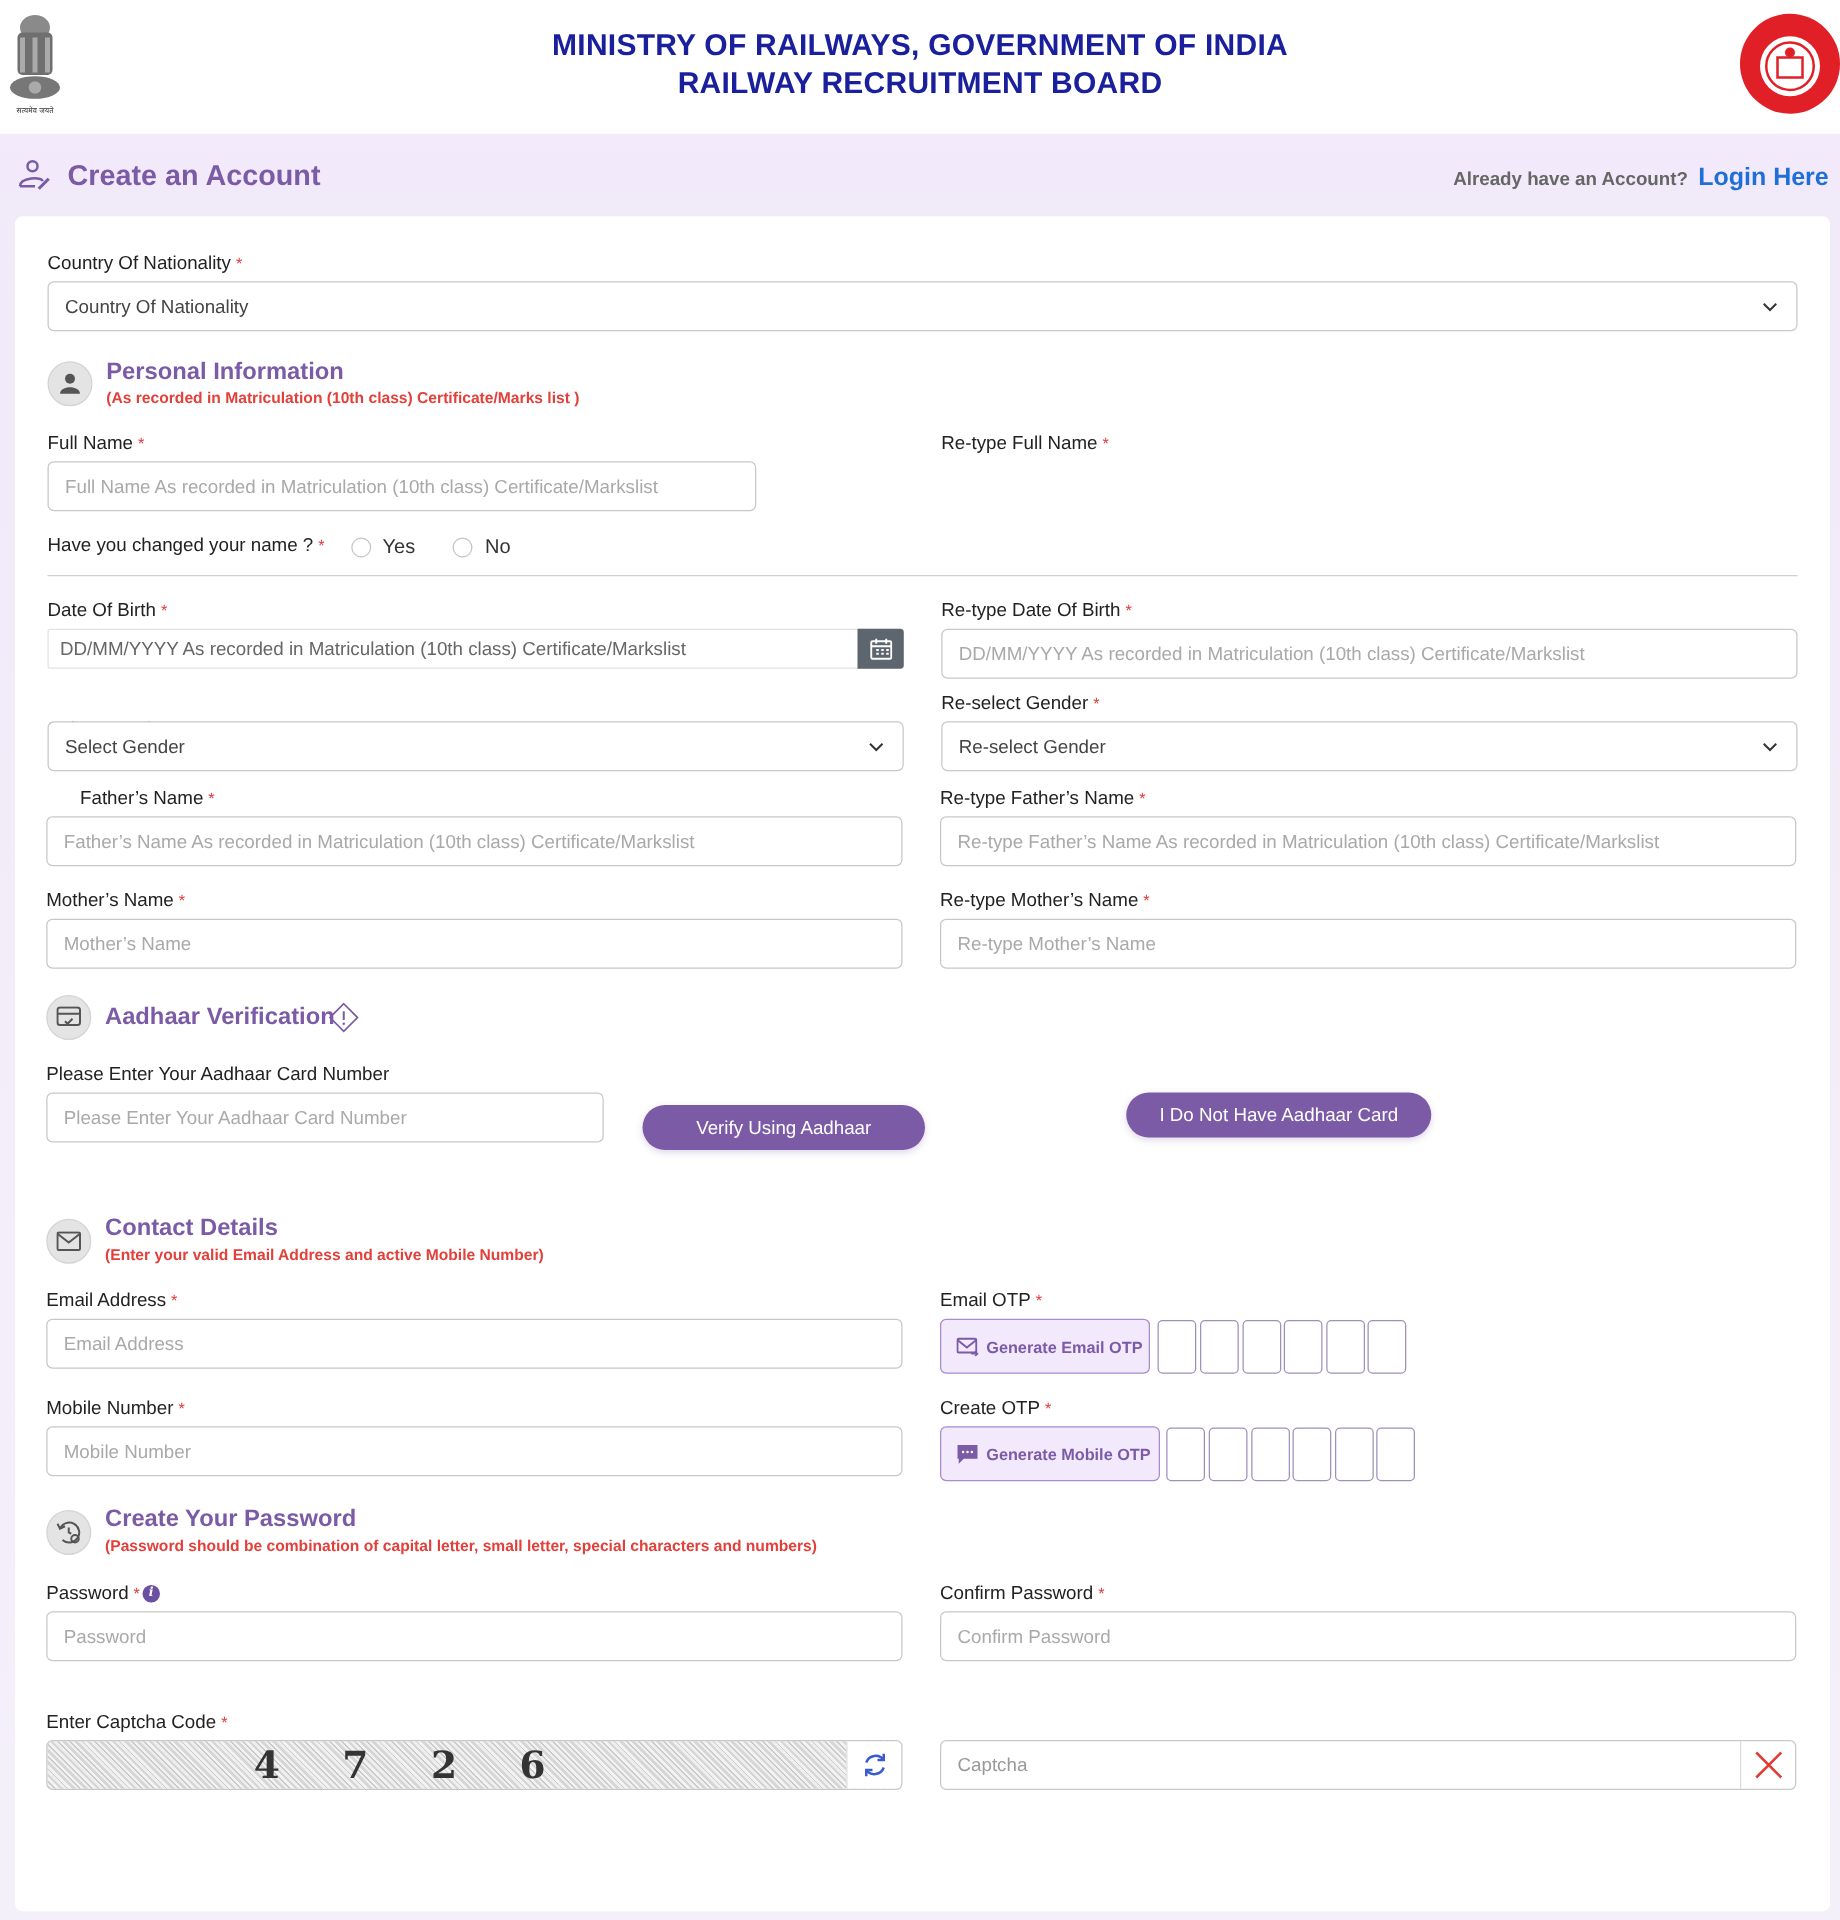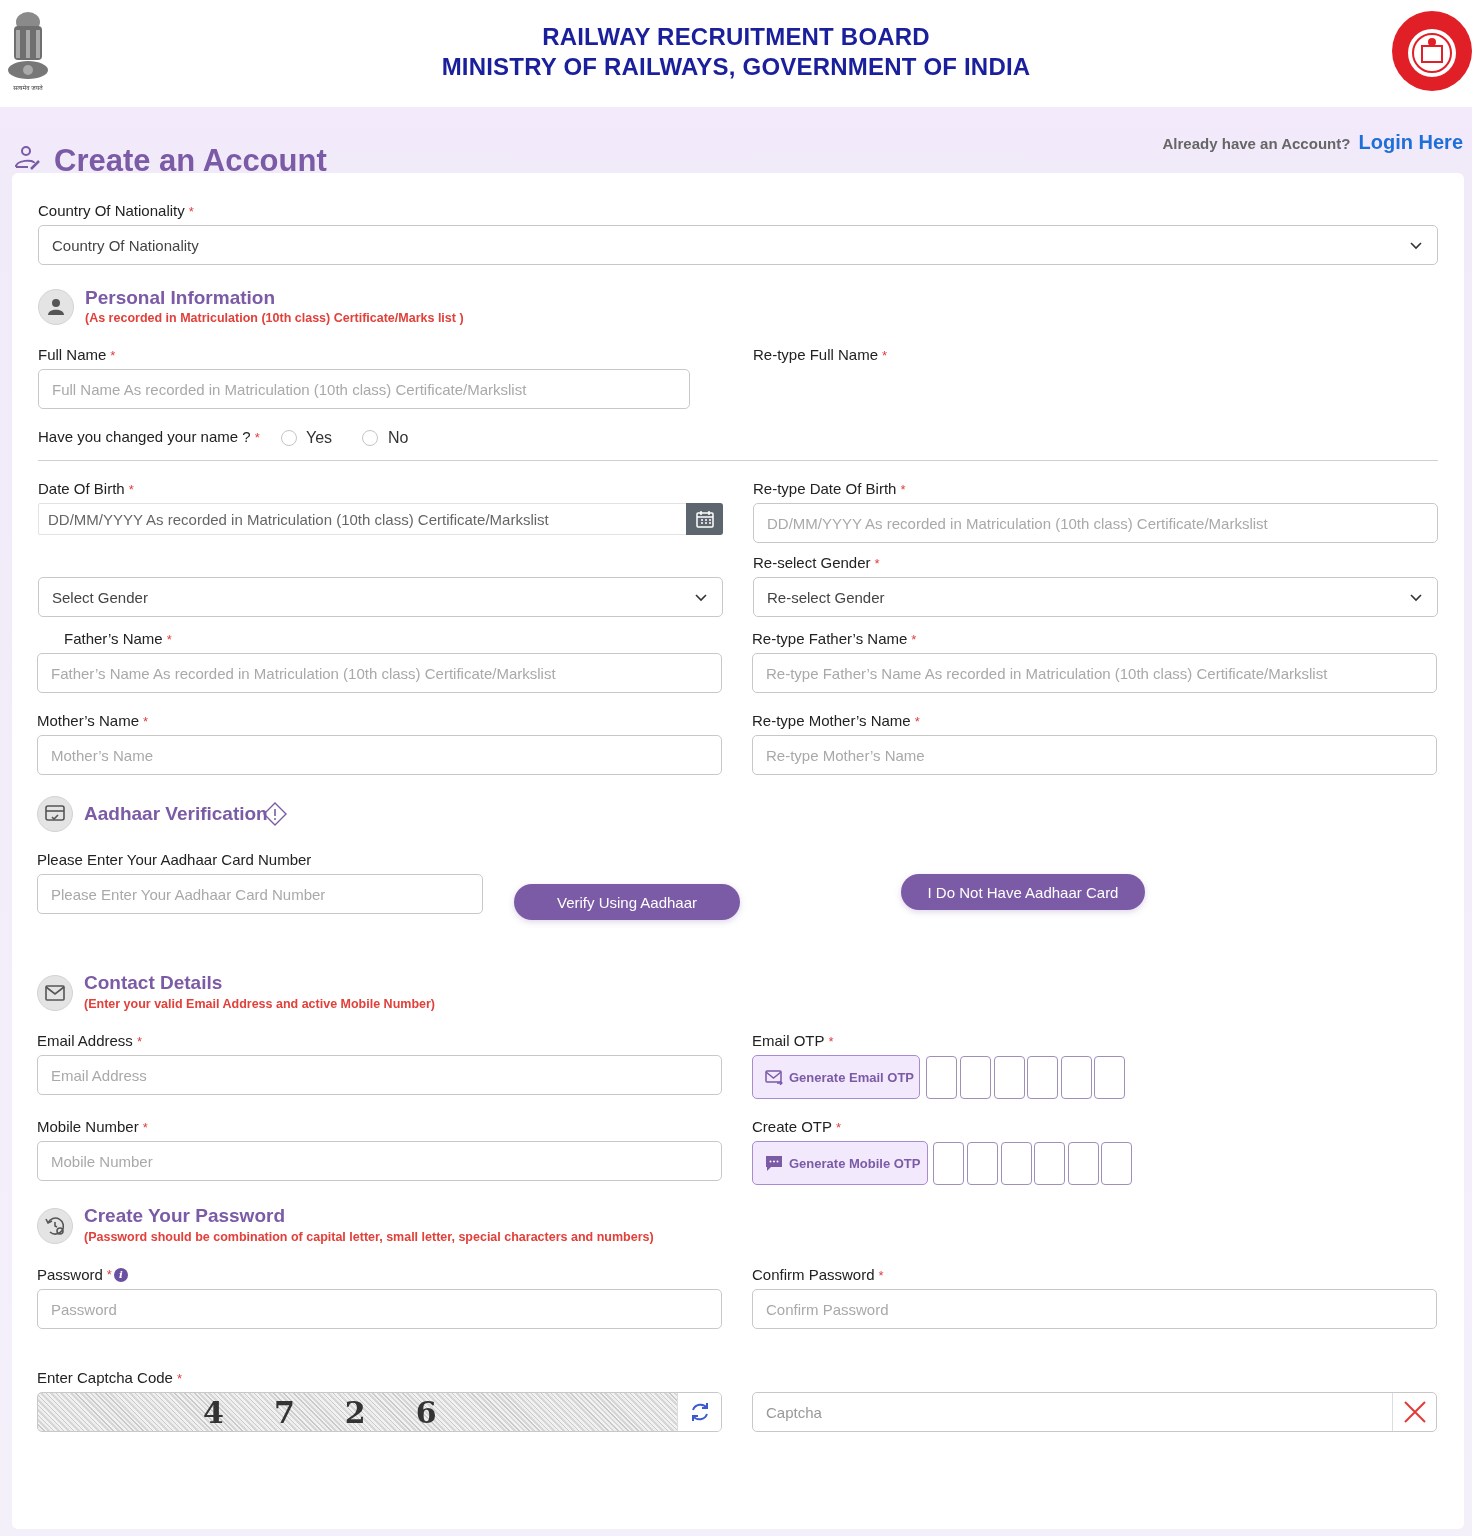--- a/index.html
+++ b/index.html
@@ -4,21 +4,21 @@
 <style>
   * { box-sizing: border-box; margin: 0; padding: 0; }
   html, body { width: 1472px; height: 1536px; background: #ffffff; font-family: "Liberation Sans", sans-serif; color: #222; overflow: hidden; }
   .header { position: relative; height: 107px; background: #fff; }
   .emblem { position: absolute; left: 4px; top: 8px; width: 48px; height: 86px; }
   .ir-logo { position: absolute; right: 0; top: 8px; width: 82px; height: 86px; }
   .header-titles { position: absolute; left: 0; right: 0; top: 22px; text-align: center; color: #1a1f9c; font-weight: bold; font-family: "Liberation Sans", sans-serif; }
   .header-titles div { font-size: 24px; line-height: 30px; letter-spacing: 0.2px; }
   .page-band { position: absolute; top: 107px; left: 0; width: 1472px; height: 1429px; background: linear-gradient(#f3eafb, #f1eaf9 60px, #f4f0fa); }
   .band-head { position: absolute; top: 0; left: 0; right: 0; height: 68px; }
-  .create-title { position: absolute; left: 14px; top: 36px; display: flex; gap: 12px; color: #7b5aa6; font-size: 31px; font-weight: bold; }
+  .create-title { position: absolute; left: 14px; top: 20px; display: flex; gap: 12px; color: #7b5aa6; font-size: 23px; font-weight: bold; }
   .already { position: absolute; right: 9px; top: 24px; font-size: 15px; color: #666; font-weight: bold; }
   .already .login { color: #1f6fd8; font-size: 20px; margin-left: 4px; }
   .card { position: absolute; left: 12px; top: 66px; width: 1452px; height: 1356px; background: #fff; border-radius: 6px; }
   .abs { position: absolute; }
   .label { font-size: 15px; color: #222; }
   .req { color: #e03c3c; margin-left: 4px; font-size: 13px; }
   .input { position: absolute; height: 40px; border: 1px solid #c8c8c8; border-radius: 5px; background: #fff; padding-left: 13px; font-size: 15px; color: #a9a9a9; display: flex; align-items: center; }
   .select { color: #444; }
   .chev { position: absolute; right: 14px; top: 12px; width: 14px; height: 14px; }
   .sec-icon { position: absolute; width: 36px; height: 36px; border-radius: 50%; background: #e4e4e4; border: 1px solid #d3d3d3; display: flex; align-items: center; justify-content: center; }
@@ -46,22 +46,22 @@
       <rect x="10" y="18" width="28" height="34" rx="4" fill="#6f6f6f"></rect>
       <rect x="12" y="22" width="4" height="28" fill="#aaa"></rect>
         <rect x="22" y="22" width="4" height="28" fill="#aaa"></rect>
         <rect x="32" y="22" width="4" height="28" fill="#aaa"></rect>
       <ellipse cx="24" cy="62" rx="20" ry="9" fill="#777"></ellipse>
       <circle cx="24" cy="62" r="5" fill="#aaa"></circle>
       <text x="24" y="82" font-size="6" text-anchor="middle" fill="#333" font-family="DejaVu Sans, sans-serif">सत्यमेव जयते</text>
     </svg>
   </div>
   <div class="header-titles">
+    <div>MINISTRY OF RAILWAYS, GOVERNMENT OF INDIA</div>
     <div>RAILWAY RECRUITMENT BOARD</div>
-    <div>MINISTRY OF RAILWAYS, GOVERNMENT OF INDIA</div>
   </div>
   <div class="ir-logo">
     <svg width="82" height="86" viewBox="0 0 82 86">
       <circle cx="42" cy="43" r="40" fill="#e11f26"></circle>
       <circle cx="42" cy="45" r="24" fill="#fff"></circle>
       <circle cx="42" cy="45" r="19" fill="none" stroke="#e11f26" stroke-width="2"></circle>
       <rect x="32" y="38" width="20" height="16" fill="none" stroke="#e11f26" stroke-width="2"></rect>
       <circle cx="42" cy="34" r="4" fill="#e11f26"></circle>
     </svg>
   </div>
@@ -99,21 +99,21 @@
     <div class="sec-icon" style="left:26px;top:116px;">
       <svg width="18" height="18" viewBox="0 0 18 18">
           <circle cx="9" cy="5" r="4" fill="#555"></circle>
           <path d="M1 17 C1 10 17 10 17 17 Z" fill="#555"></path>
         </svg>
     </div>
     <div class="sec-title" style="left:73px;top:114px;">Personal Information</div>
     <div class="sec-sub" style="left:73px;top:138px;">(As recorded in Matriculation (10th class) Certificate/Marks list )</div>
 
     <div class="abs label" style="left:26px;top:173px;"><span>Full Name</span><span class="req">*</span></div>
-    <div class="input" style="left:26px;top:196px;width:652px;">Full Name As recorded in Matriculation (10th class)  Certificate/Markslist</div>
+    <div class="input" style="left:26px;top:196px;width:567px;">Full Name As recorded in Matriculation (10th class)  Certificate/Markslist</div>
     <div class="abs label" style="left:741px;top:173px;"><span>Re-type Full Name</span><span class="req">*</span></div>
 
     <div class="abs label" style="left:26px;top:255px;"><span>Have you changed your name ?</span><span class="req">*</span></div>
     <div class="radio" style="left:269px;top:257px;"></div>
     <div class="radio-label" style="left:294px;top:256px;">Yes</div>
     <div class="radio" style="left:350px;top:257px;"></div>
     <div class="radio-label" style="left:376px;top:256px;">No</div>
     <div class="divider" style="left:26px;top:287px;width:1400px;"></div>
 
     <div class="abs label" style="left:26px;top:307px;"><span>Date Of Birth</span><span class="req">*</span></div>

